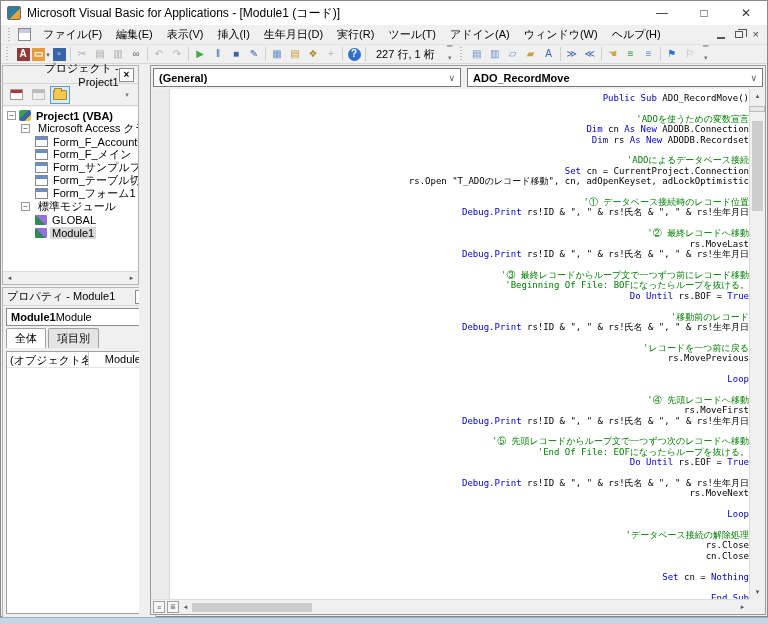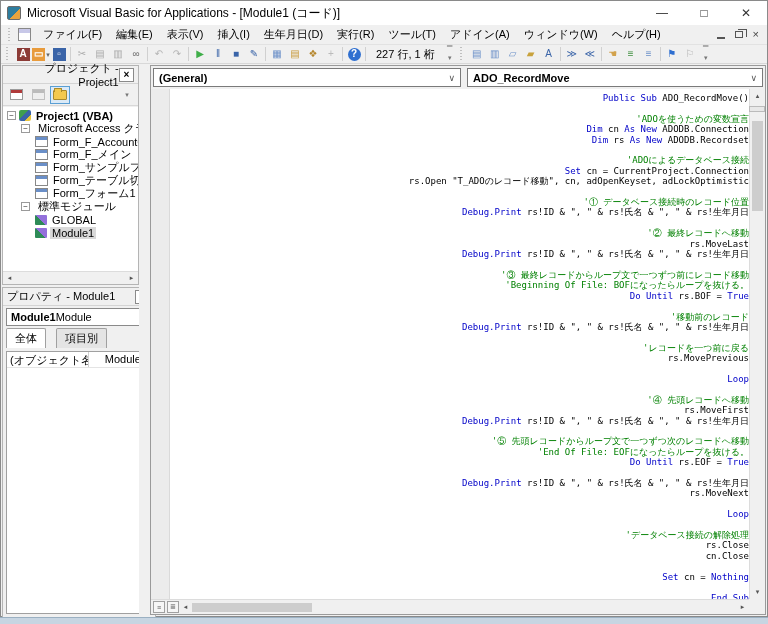--- a/index.html
+++ b/index.html
@@ -106,21 +106,21 @@
     justify-content:center; font-size:7px; color:#555; }
   .hthumb { height:9px; background:#cdcdcd; }
 
   
   .prop-panel { left:0; top:222px; width:154px; height:331px; }
   .prop-combo { margin:2px 3px; height:18px; background:#fff; border:1px solid #8a8a8a;
     display:flex; align-items:center; padding:0 4px; }
   .prop-combo .chev { margin-left:auto; color:#555; font-size:9px; }
   .prop-tabs { display:flex; margin:2px 3px 0 3px; }
   .prop-tab { padding:2px 8px; border:1px solid #a0a0a0; border-bottom:none;
-    background:#e4e4e4; margin-right:10px; border-radius:2px 2px 0 0; }
+    background:#e4e4e4; margin-right:2px; border-radius:2px 2px 0 0; }
   .prop-tab.active { background:#fff; position:relative; top:0; }
   .prop-grid { position:absolute; left:3px; right:3px; top:63px; bottom:3px;
     background:#fff; border:1px solid #a0a0a0; }
   .prop-row { display:flex; height:16px; border-bottom:1px solid #e4e4e4; }
   .prop-name { width:82px; border-right:1px solid #d0d0d0; padding:1px 3px; white-space:nowrap; overflow:hidden; }
   .prop-value { flex:1; padding:1px 4px; white-space:nowrap; }
 
   
   .splitter { position:absolute; left:137px; top:0; width:11px; bottom:0; background:#f0f0f0; }
 

